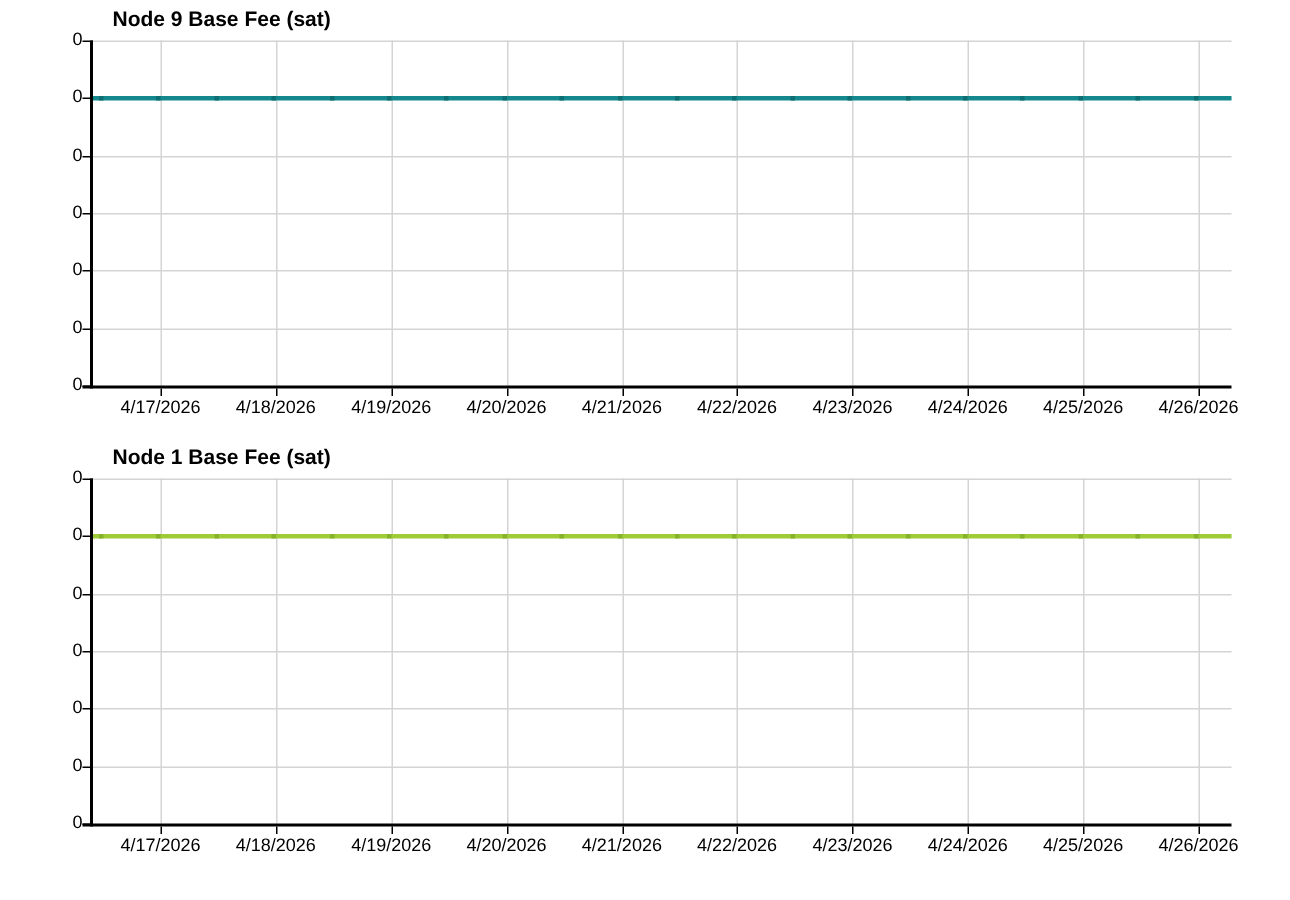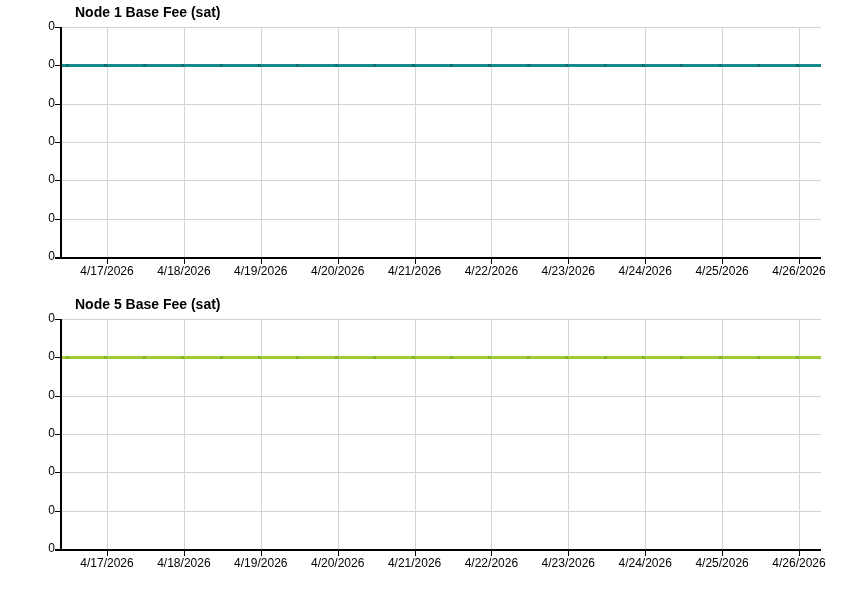--- a/index.html
+++ b/index.html
@@ -59,21 +59,21 @@
   }
   .data-point-marker {
     position: absolute;
   }
 </style>
 </head>
 <body>
 
 <div id="app">
   <section class="chart" id="chart-0" style="top: 0px; height: 292px;">
-      <div class="chart-title" style="left: 75px; top: 3px;">Node 1 Base Fee (sat)</div>
+      <div class="chart-title" style="left: 75px; top: 3px;">Node 9 Base Fee (sat)</div>
       <div class="gridline-h" style="left: 62px; top: 27px; width: 759px; height: 1px; background: rgb(212, 212, 212);"></div>
       <div class="gridline-h" style="left: 62px; top: 65.3px; width: 759px; height: 1px; background: rgb(212, 212, 212);"></div>
       <div class="gridline-h" style="left: 62px; top: 103.7px; width: 759px; height: 1px; background: rgb(212, 212, 212);"></div>
       <div class="gridline-h" style="left: 62px; top: 142px; width: 759px; height: 1px; background: rgb(212, 212, 212);"></div>
       <div class="gridline-h" style="left: 62px; top: 180.3px; width: 759px; height: 1px; background: rgb(212, 212, 212);"></div>
       <div class="gridline-h" style="left: 62px; top: 218.7px; width: 759px; height: 1px; background: rgb(212, 212, 212);"></div>
       <div class="gridline-v" style="left: 107px; top: 27px; width: 1px; height: 230px; background: rgb(212, 212, 212);"></div>
       <div class="gridline-v" style="left: 183.9px; top: 27px; width: 1px; height: 230px; background: rgb(212, 212, 212);"></div>
       <div class="gridline-v" style="left: 260.8px; top: 27px; width: 1px; height: 230px; background: rgb(212, 212, 212);"></div>
       <div class="gridline-v" style="left: 337.7px; top: 27px; width: 1px; height: 230px; background: rgb(212, 212, 212);"></div>
@@ -135,21 +135,21 @@
       <div class="data-point-marker" style="left: 526.8px; top: 63.8px; width: 3px; height: 3px; background: rgb(14, 111, 115);"></div>
       <div class="data-point-marker" style="left: 565.2px; top: 63.8px; width: 3px; height: 3px; background: rgb(14, 111, 115);"></div>
       <div class="data-point-marker" style="left: 603.6px; top: 63.8px; width: 3px; height: 3px; background: rgb(14, 111, 115);"></div>
       <div class="data-point-marker" style="left: 642px; top: 63.8px; width: 3px; height: 3px; background: rgb(14, 111, 115);"></div>
       <div class="data-point-marker" style="left: 680.4px; top: 63.8px; width: 3px; height: 3px; background: rgb(14, 111, 115);"></div>
       <div class="data-point-marker" style="left: 718.8px; top: 63.8px; width: 3px; height: 3px; background: rgb(14, 111, 115);"></div>
       <div class="data-point-marker" style="left: 757.2px; top: 63.8px; width: 3px; height: 3px; background: rgb(14, 111, 115);"></div>
       <div class="data-point-marker" style="left: 795.6px; top: 63.8px; width: 3px; height: 3px; background: rgb(14, 111, 115);"></div>
     </section>
   <section class="chart" id="chart-1" style="top: 292px; height: 308px;">
-      <div class="chart-title" style="left: 75px; top: 3px;">Node 5 Base Fee (sat)</div>
+      <div class="chart-title" style="left: 75px; top: 3px;">Node 1 Base Fee (sat)</div>
       <div class="gridline-h" style="left: 62px; top: 27px; width: 759px; height: 1px; background: rgb(212, 212, 212);"></div>
       <div class="gridline-h" style="left: 62px; top: 65.3px; width: 759px; height: 1px; background: rgb(212, 212, 212);"></div>
       <div class="gridline-h" style="left: 62px; top: 103.7px; width: 759px; height: 1px; background: rgb(212, 212, 212);"></div>
       <div class="gridline-h" style="left: 62px; top: 142px; width: 759px; height: 1px; background: rgb(212, 212, 212);"></div>
       <div class="gridline-h" style="left: 62px; top: 180.3px; width: 759px; height: 1px; background: rgb(212, 212, 212);"></div>
       <div class="gridline-h" style="left: 62px; top: 218.7px; width: 759px; height: 1px; background: rgb(212, 212, 212);"></div>
       <div class="gridline-v" style="left: 107px; top: 27px; width: 1px; height: 230px; background: rgb(212, 212, 212);"></div>
       <div class="gridline-v" style="left: 183.9px; top: 27px; width: 1px; height: 230px; background: rgb(212, 212, 212);"></div>
       <div class="gridline-v" style="left: 260.8px; top: 27px; width: 1px; height: 230px; background: rgb(212, 212, 212);"></div>
       <div class="gridline-v" style="left: 337.7px; top: 27px; width: 1px; height: 230px; background: rgb(212, 212, 212);"></div>

